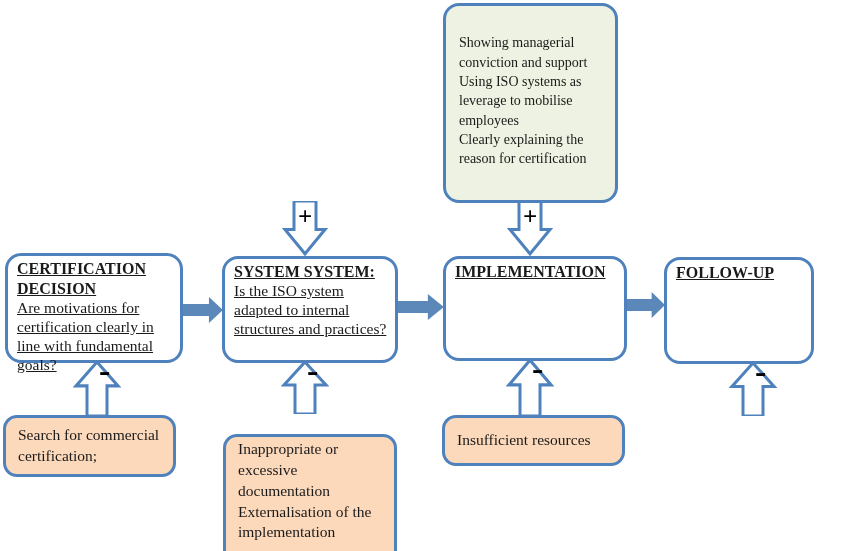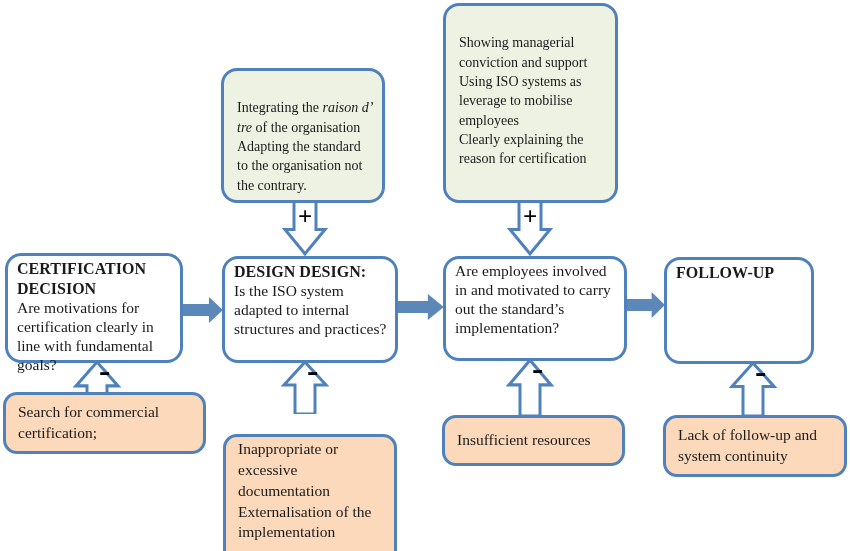--- a/index.html
+++ b/index.html
@@ -14,21 +14,21 @@
     position:relative;width:850px;height:551px;background:#fff;
     font-family:"Liberation Serif","DejaVu Serif",serif;
     color:var(--text-black);overflow:hidden;
   }
   .box{
     position:absolute;box-sizing:border-box;background:#fff;
     border:3px solid var(--border-blue);z-index:2;
   }
   .stage{
     border-radius:16px;padding:3px 8px 21px 9px;
-    font-size:15.5px;line-height:1.22;
+    font-size:15.5px;line-height:1.22;text-decoration:underline;
   }
   .stage .title{font-weight:bold;font-size:16px;}
   .positive{
     background:var(--positive-fill);border-radius:16px;
     padding:8px 10px 8px 13px;font-size:14px;line-height:1.38;
     white-space:pre-line;
   }
   .negative{
     background:var(--negative-fill);border-radius:14px;
     padding:6px 10px 6px 12px;font-size:15.5px;line-height:1.35;
@@ -47,21 +47,21 @@
   .italic{font-style:italic;}
   
   #stage1{left:5px;top:253px;width:178px;height:110px;}
   #stage2{left:222px;top:256px;width:176px;height:107px;}
   #stage3{left:443px;top:256px;width:184px;height:105px;}
   #stage4{left:664px;top:257px;width:150px;height:107px;}
   
   #pos1{left:221px;top:68px;width:164px;height:135px;}
   #pos2{left:443px;top:3px;width:175px;height:200px;}
   
-  #neg1{left:3px;top:392px;width:203px;height:62px;align-items:center;}
+  #neg1{left:3px;top:415px;width:173px;height:62px;align-items:center;}
   #neg2{left:223px;top:434px;width:174px;height:135px;}
   #neg3{left:442px;top:415px;width:183px;height:51px;}
   #neg4{left:663px;top:415px;width:184px;height:62px;}
   
   #flow1{left:181px;top:296px;width:43px;height:28px;}
   #flow2{left:396px;top:293px;width:49px;height:28px;}
   #flow3{left:625px;top:291px;width:41px;height:28px;}
   
   #plus1{left:282px;top:201px;width:46px;height:56px;}
   #plus2{left:507px;top:201px;width:46px;height:56px;}
@@ -74,52 +74,45 @@
 </head>
 <body>
 
 <div id="canvas">
 
   <div class="box stage" id="stage1">
     <span class="title">CERTIFICATION DECISION</span>
     <div>Are motivations for certification clearly in line with fundamental goals?</div>
   </div>
   <div class="box stage" id="stage2">
-    <span class="title">DESIGN DESIGN:</span>
+    <span class="title">SYSTEM SYSTEM:</span>
     <div>Is the ISO system adapted to internal structures and practices?</div>
   </div>
   <div class="box stage" id="stage3">
-    <div>Are employees involved in and motivated to carry out the standard’s implementation?</div>
+    <span class="title">IMPLEMENTATION</span>
   </div>
   <div class="box stage" id="stage4">
     <span class="title">FOLLOW-UP</span>
   </div>
 
-  <div class="box positive" id="pos1">
-    <span>Integrating the </span><span class="italic">raison d’ tre</span><span> of the organisation
-Adapting the standard to the organisation not the contrary.</span>
-  </div>
   <div class="box positive" id="pos2">
     <span>Showing managerial conviction and support
 Using ISO systems as leverage to mobilise employees
 Clearly explaining the reason for certification</span>
   </div>
 
   <div class="box negative" id="neg1">
     <span>Search for commercial certification;</span>
   </div>
   <div class="box negative" id="neg2">
     <span>Inappropriate or excessive documentation
 Externalisation of the implementation process</span>
   </div>
   <div class="box negative" id="neg3">
     <span>Insufficient resources</span>
-  </div>
-  <div class="box negative" id="neg4">
-    <span>Lack of follow-up and system continuity</span>
   </div>
 
   <div class="arrow arrow-solid" id="flow1">
     <svg viewBox="0 0 40 28" preserveAspectRatio="none">
         <polygon points="0,8 26,8 26,1 39,14 26,27 26,20 0,20"></polygon>
       </svg>
   </div>
   <div class="arrow arrow-solid" id="flow2">
     <svg viewBox="0 0 40 28" preserveAspectRatio="none">
         <polygon points="0,8 26,8 26,1 39,14 26,27 26,20 0,20"></polygon>

